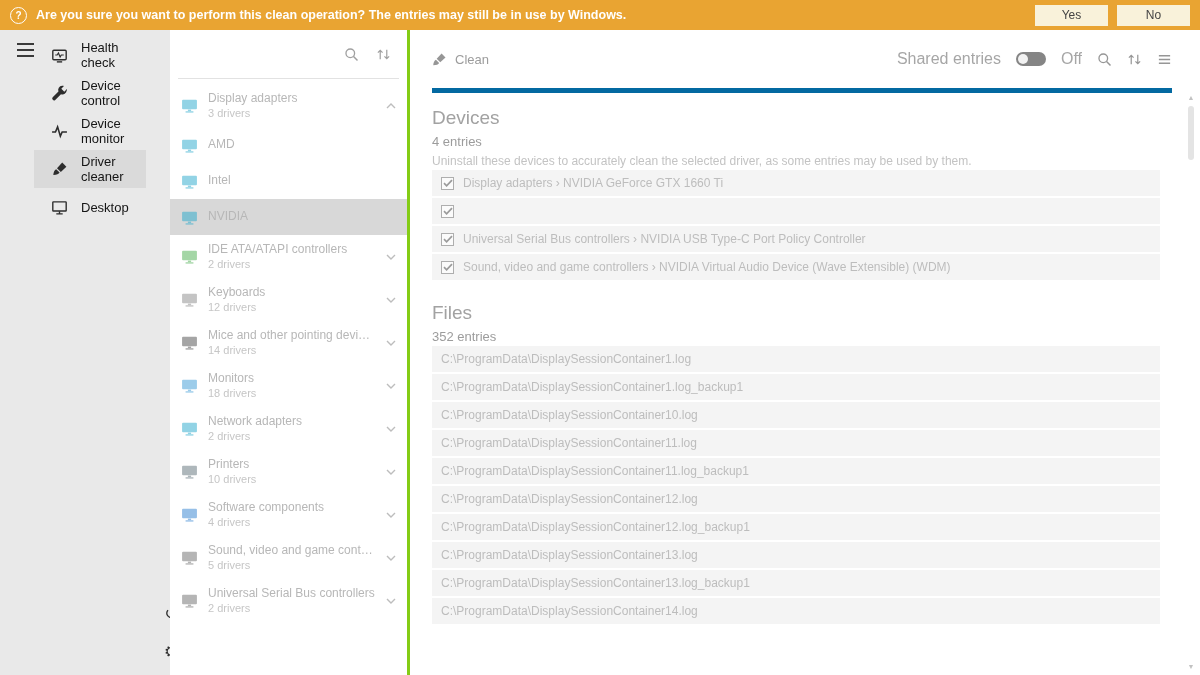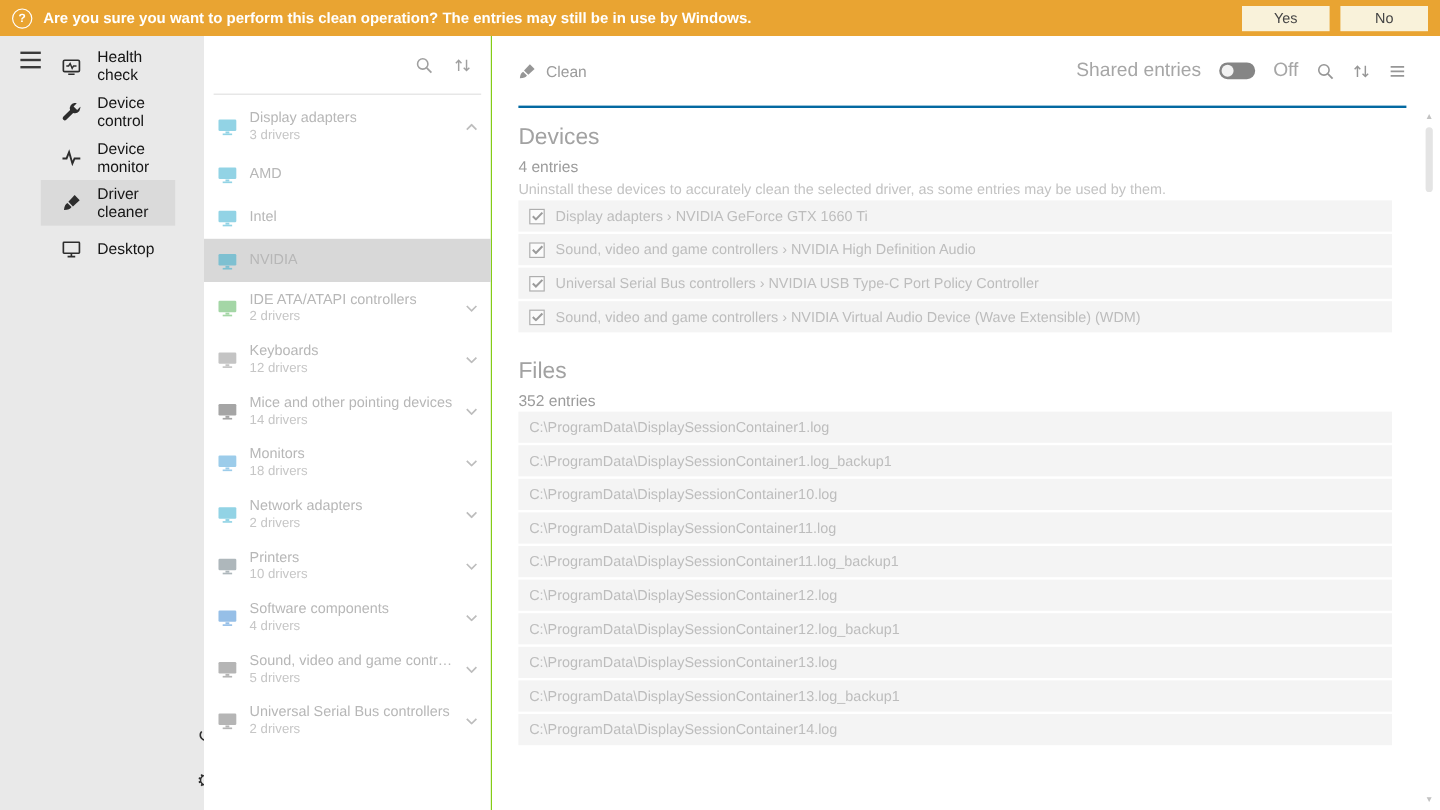--- a/index.html
+++ b/index.html
@@ -20,41 +20,41 @@
   .hamburger span{display:block;width:17px;height:2px;background:#3a3a3a;margin-bottom:4px}
   .side-items{margin-top:6px}
   .side-item{height:38px;display:flex;align-items:center;gap:13px;padding:0 17px;font-size:13px;color:#151515;cursor:default}
   .side-item.active{background:#DADADA}
   .s-icon{width:17px;height:17px;color:#2d2d2d;flex:none;display:flex;align-items:center;justify-content:center}
   .s-icon svg{display:block}
   .glyph{font-size:16px;line-height:1;color:#2d2d2d}
   .side-footer{margin-top:auto;padding-bottom:4px}
 
   
-  .tree-col{width:240px;flex:none;background:#fff;display:flex;flex-direction:column;box-sizing:border-box;border-right:1px solid #84cc16}
+  .tree-col{width:240px;flex:none;background:#fff;display:flex;flex-direction:column;box-sizing:border-box;border-right:3px solid #84cc16}
   .tree-header{height:48px;flex:none;display:flex;align-items:center;justify-content:flex-end;gap:17px;margin:0 8px;padding-right:8px;border-bottom:1px solid #e2e2e2;color:#a0a0a0}
   .th-icon{width:15px;height:15px;display:inline-flex}
   .tree-list{padding-top:5px}
   .t-row{height:43px;display:flex;align-items:center;gap:10px;padding:0 9px 0 11px;box-sizing:border-box}
   .t-row.child{height:36px}
   .t-row.selected{background:#D8D8D8}
   .ticon{width:17px;height:17px;flex:none;opacity:.5}
   .ticon svg{display:block}
   .t-text{display:flex;flex-direction:column;line-height:1.3;min-width:0}
   .t-name{font-size:12px;color:#b7b7b7;white-space:nowrap;overflow:hidden;text-overflow:ellipsis}
   .t-sub{font-size:11px;color:#c6c6c6}
   .t-sub:empty{display:none}
   .chev{margin-left:auto;color:#bdbdbd;flex:none;padding-right:2px}
   .chev svg{display:block}
   .chev[data-chev="up"] svg{transform:rotate(180deg)}
   .chev[data-chev=""]{visibility:hidden}
 
   
   .main{flex:1;position:relative;background:#fff;box-sizing:border-box}
-  .main-toolbar{height:58px;display:flex;align-items:center;margin:0 28px 0 22px;border-bottom:2px solid #0369a1}
+  .main-toolbar{height:58px;display:flex;align-items:center;margin:0 28px 0 22px;border-bottom:5px solid #0369a1}
   .clean-group{display:flex;align-items:center;gap:8px;font-size:13px;color:#9c9c9c}
   .tb-icon{width:15px;height:15px;color:#969696;display:inline-flex}
   .tb-icon svg{display:block}
   .tb-right{margin-left:auto;display:flex;align-items:center;gap:15px;color:#a6a6a6;font-size:16px}
   .toggle{width:30px;height:14px;border-radius:8px;background:#858585;position:relative;display:inline-block;flex:none}
   .knob{position:absolute;top:2px;left:2px;width:10px;height:10px;border-radius:50%;background:#f2f2f2}
 
   .content{padding:14px 40px 0 22px;overflow:hidden;height:calc(100% - 59px);box-sizing:border-box}
   .sec-title{margin:0;font-size:19px;font-weight:400;color:#a2a2a2}
   .sec-count{font-size:13px;color:#9c9c9c;margin-top:5px}
@@ -470,21 +470,20 @@
             </span>
             <span class="row-label">Display adapters › NVIDIA GeForce GTX 1660 Ti</span>
           </div>
 
           <div class="d-row">
             <span class="cbx">
               <svg viewBox="0 0 10 8" width="10" height="8" fill="none" stroke="#9b9b9b" stroke-width="1.7">
                 <path d="M1 4.2l2.6 2.6L9 1.2"></path>
               </svg>
             </span>
-            <span class="row-label">Sound, video and game controllers › NVIDIA High Definition Audio</span>
           </div>
 
           <div class="d-row">
             <span class="cbx">
               <svg viewBox="0 0 10 8" width="10" height="8" fill="none" stroke="#9b9b9b" stroke-width="1.7">
                 <path d="M1 4.2l2.6 2.6L9 1.2"></path>
               </svg>
             </span>
             <span class="row-label">Universal Serial Bus controllers › NVIDIA USB Type-C Port Policy Controller</span>
           </div>

